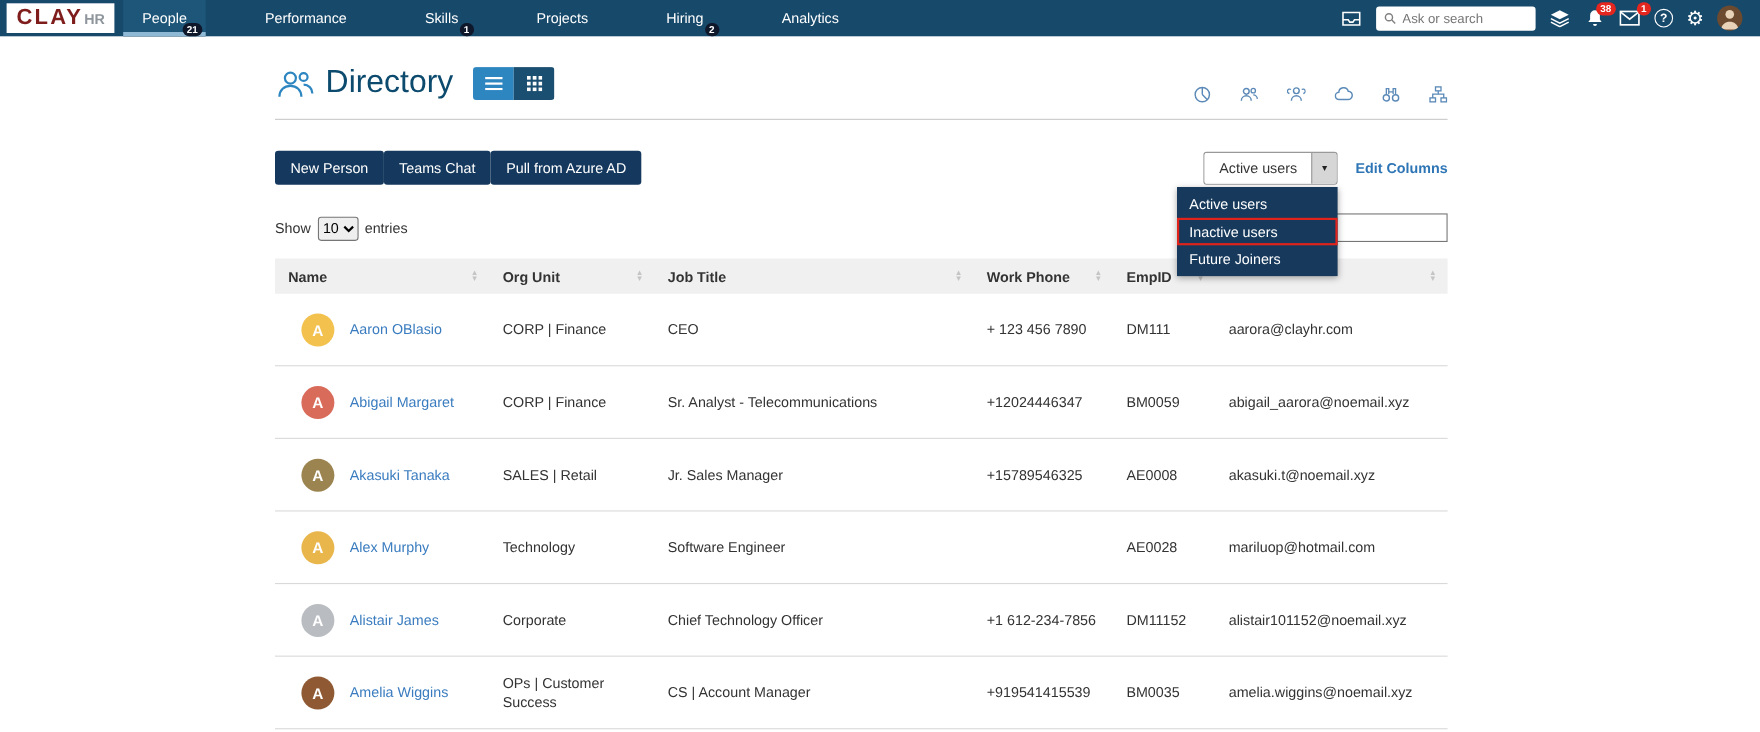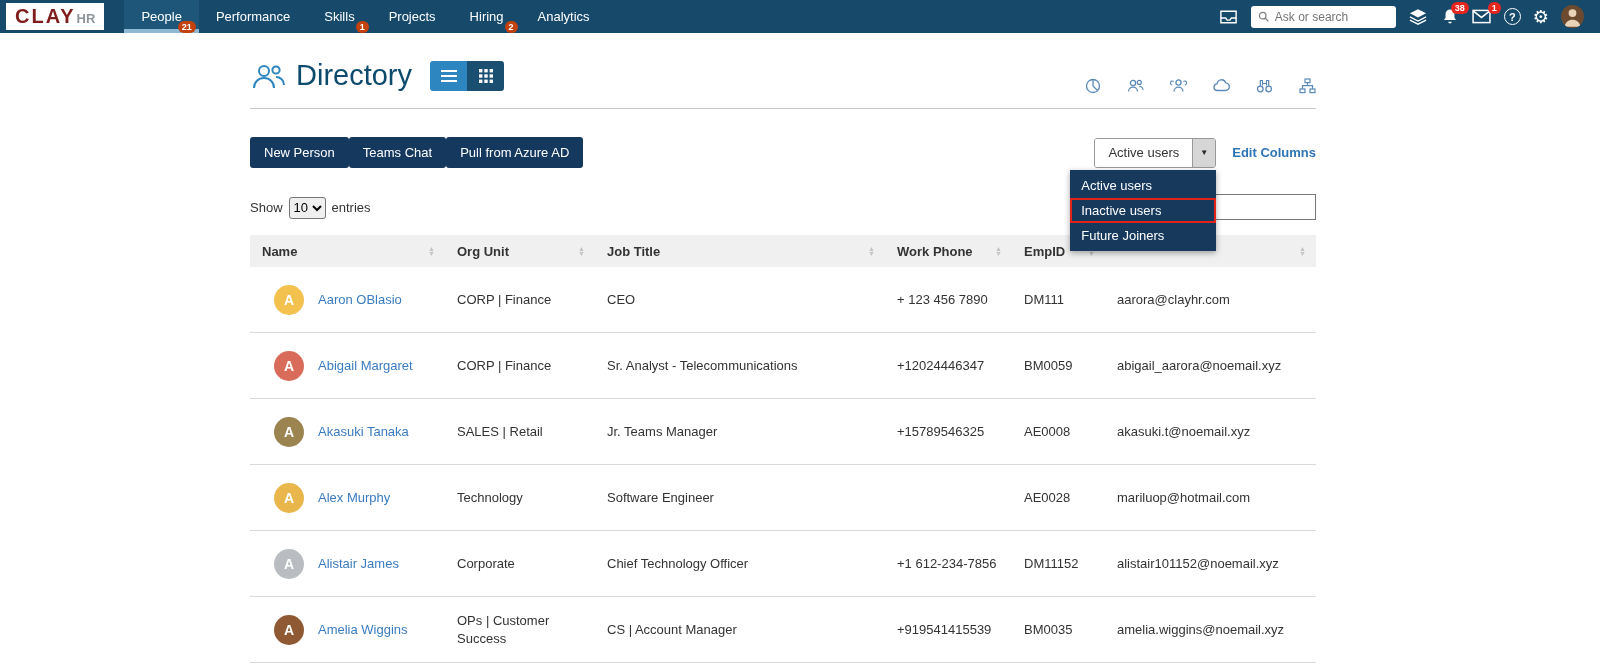--- a/index.html
+++ b/index.html
@@ -3,24 +3,24 @@
 <meta charset="utf-8">
 <style>
   * { box-sizing: border-box; margin: 0; padding: 0; }
   html,body { width:1600px; height:665px; background:#fff; font-family:"Liberation Sans", sans-serif; overflow:hidden; }
 
   
   .topbar { height:33px; background:#17496b; display:flex; align-items:center; position:relative; }
   .logo { background:#fff; height:27px; margin-left:6px; padding:0 9px; display:flex; align-items:baseline; cursor:pointer; }
   .logo .clay { font-size:20px; font-weight:700; color:#7f1d1d; letter-spacing:2px; line-height:27px; }
   .logo .hr { font-size:13px; font-weight:700; color:#8e959b; margin-left:1px; }
-  .nav { display:flex; height:100%; margin-left:20px; }
+  .nav { display:flex; height:100%; margin-left:8px;gap:37px; }
   .nav-item { position:relative; padding:0 17px; color:#fff; font-size:13px; display:flex; align-items:center; cursor:pointer; white-space:nowrap; }
   .nav-item.active { background:#1d5679; box-shadow: inset 0 -4px 0 #8fb8d4; }
-  .nav-badge { position:absolute; bottom:0px; right:3px; background:#c2410c; color:#fff; font-size:9px; font-weight:700; border-radius:8px; padding:1px 4px; min-width:9px; text-align:center; line-height:10px; }
+  .nav-badge { position:absolute; bottom:0px; right:3px; background:#0f172a; color:#fff; font-size:9px; font-weight:700; border-radius:8px; padding:1px 4px; min-width:9px; text-align:center; line-height:10px; }
   .nav-badge:empty { display:none; }
 
   .topbar-right { margin-left:auto; display:flex; align-items:center; gap:12px; padding-right:16px; }
   .tb-icon { position:relative; width:20px; height:20px; display:flex; align-items:center; justify-content:center; color:#fff; cursor:pointer; }
   .tb-badge { position:absolute; top:-5px; right:-9px; background:#e5261f; color:#fff; font-size:9px; font-weight:700; border-radius:8px; padding:1px 4px; line-height:10px; }
   .topbar-search { display:flex; align-items:center; background:#fff; border-radius:3px; height:22px; width:145px; padding:0 6px; gap:5px; }
   .topbar-search input { border:none; outline:none; font-size:12px; width:100%; color:#333; background:transparent; }
   .topbar-search input::placeholder { color:#757575; }
   .q-icon { width:17px; height:17px; border:1.5px solid #fff; border-radius:50%; color:#fff; font-size:11px; font-weight:700; display:flex; align-items:center; justify-content:center; cursor:pointer; }
   .gear-glyph { color:#fff; font-size:18px; line-height:18px; cursor:pointer; }
@@ -334,21 +334,21 @@
       <div class="cell">BM0059</div>
       <div class="cell">abigail_aarora@noemail.xyz</div>
     </div>
 
     <div class="row grid-cols">
       <div class="name-cell">
         <span class="avatar" style="background: rgb(155, 132, 80);">A</span>
         <a class="name-link">Akasuki Tanaka</a>
       </div>
       <div class="cell">SALES | Retail</div>
-      <div class="cell">Jr. Teams Manager</div>
+      <div class="cell">Jr. Sales Manager</div>
       <div class="cell">+15789546325</div>
       <div class="cell">AE0008</div>
       <div class="cell">akasuki.t@noemail.xyz</div>
     </div>
 
     <div class="row grid-cols">
       <div class="name-cell">
         <span class="avatar" style="background: rgb(233, 182, 76);">A</span>
         <a class="name-link">Alex Murphy</a>
       </div>

